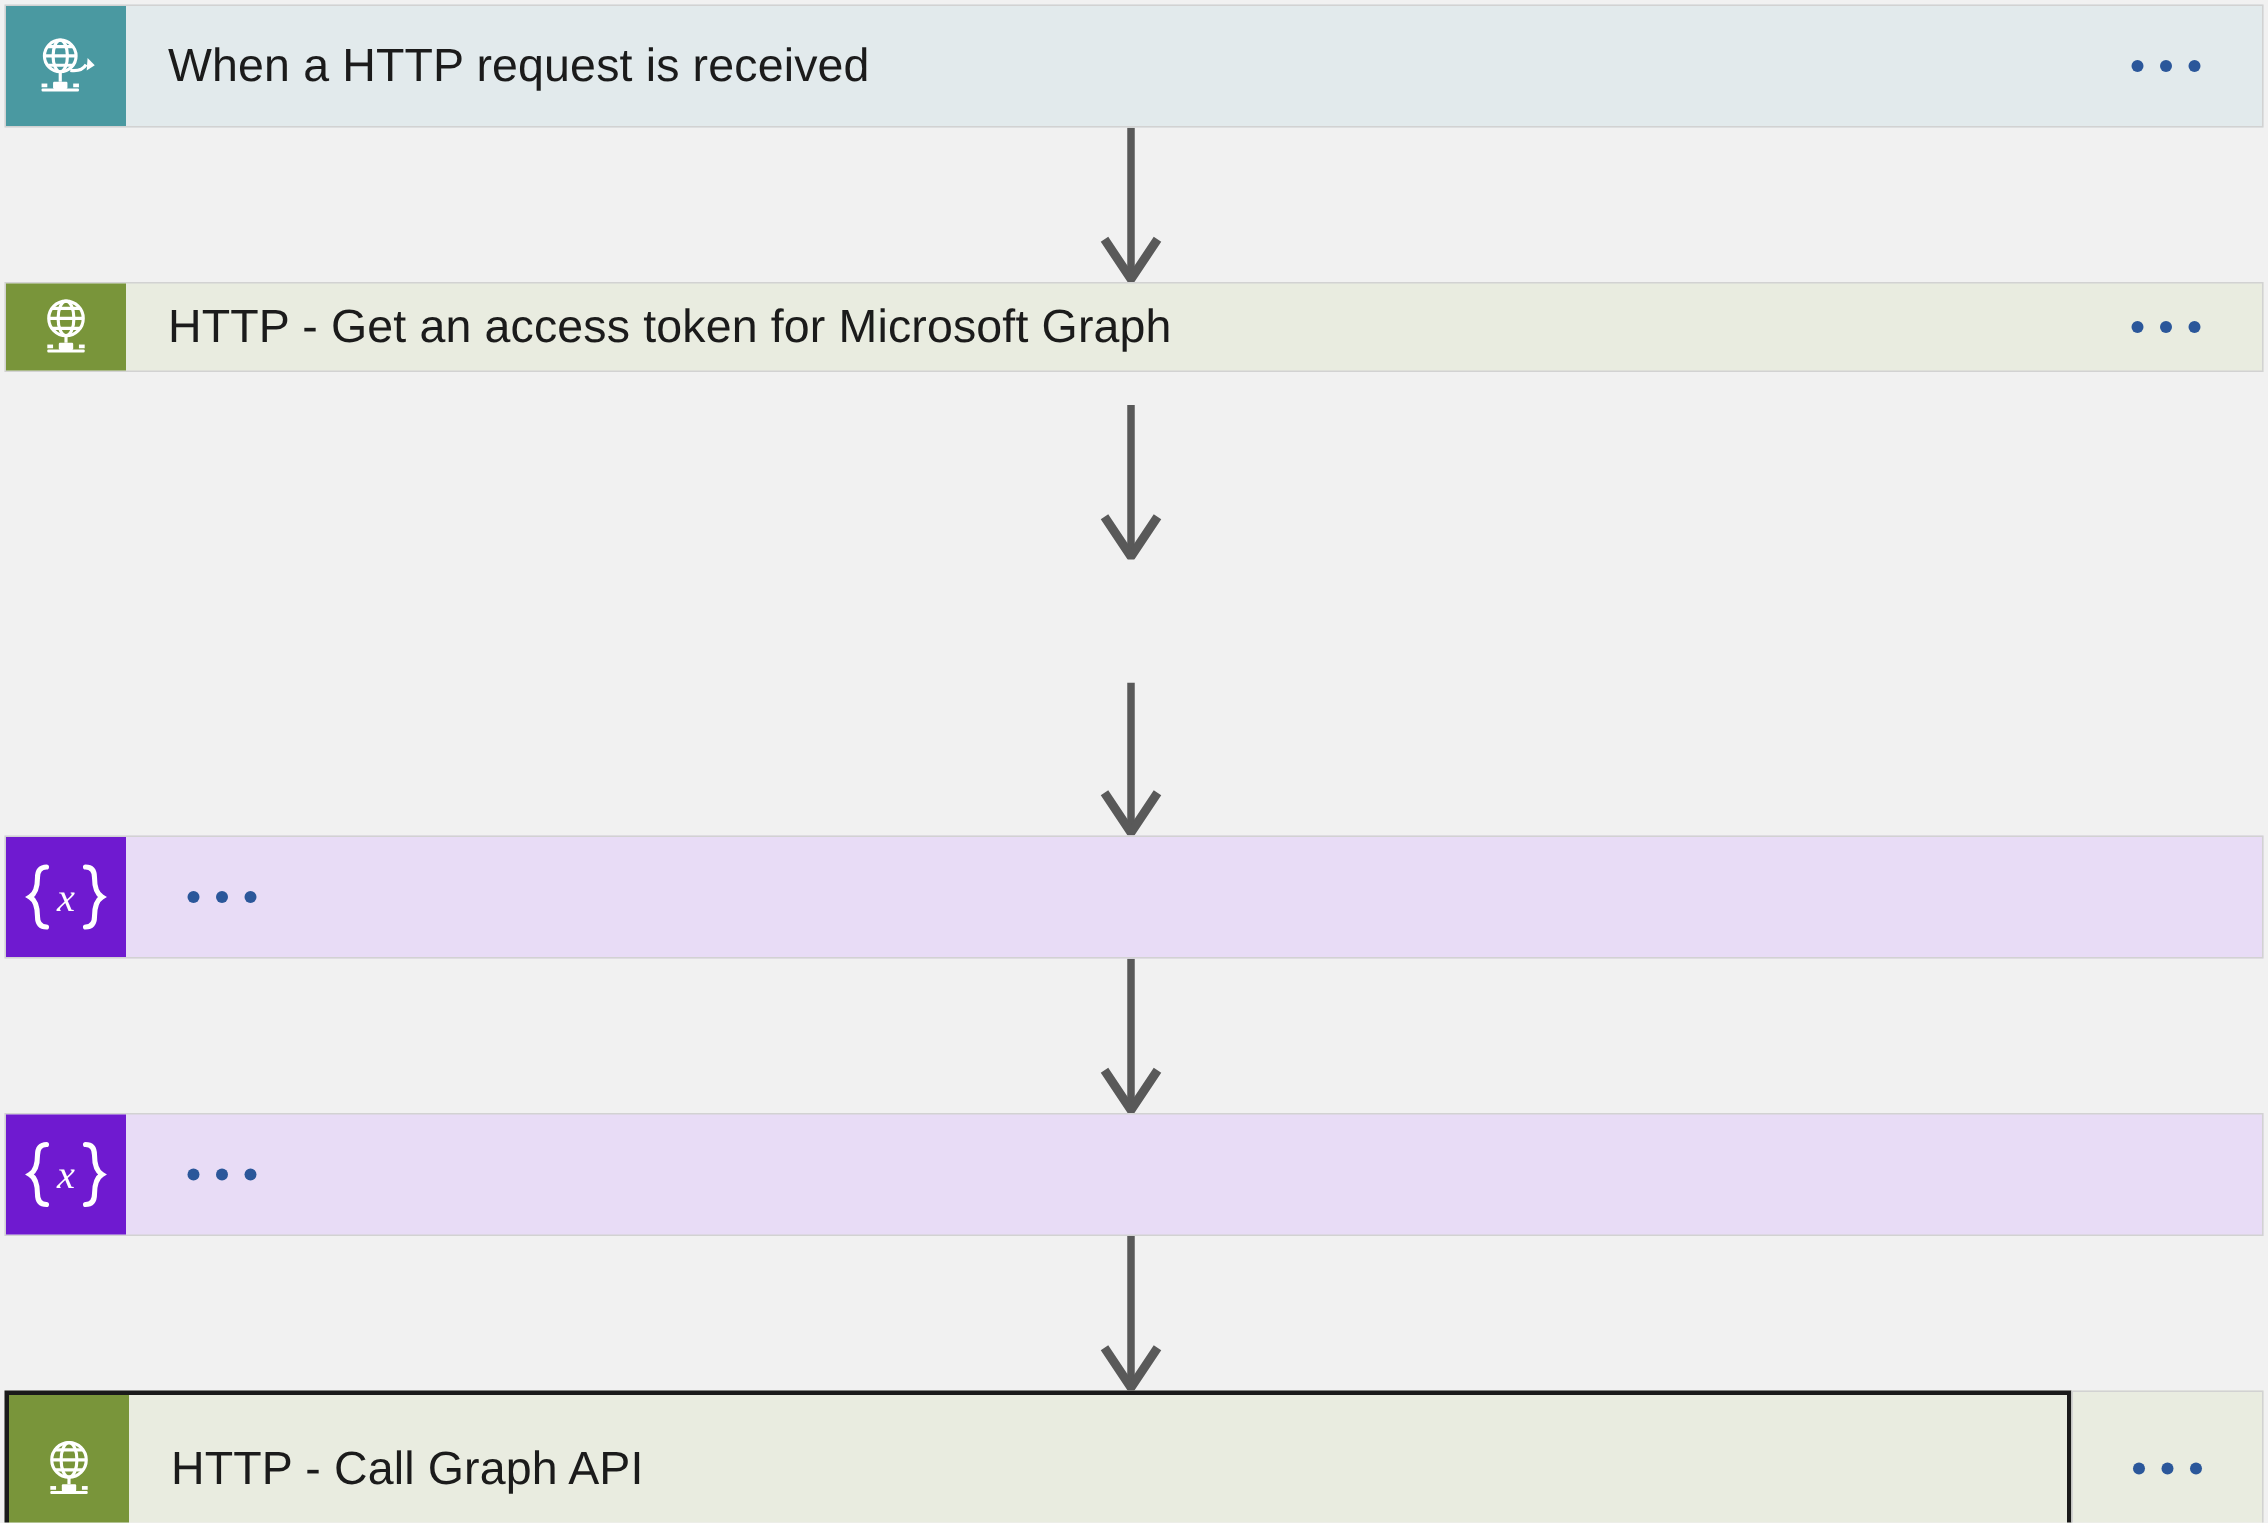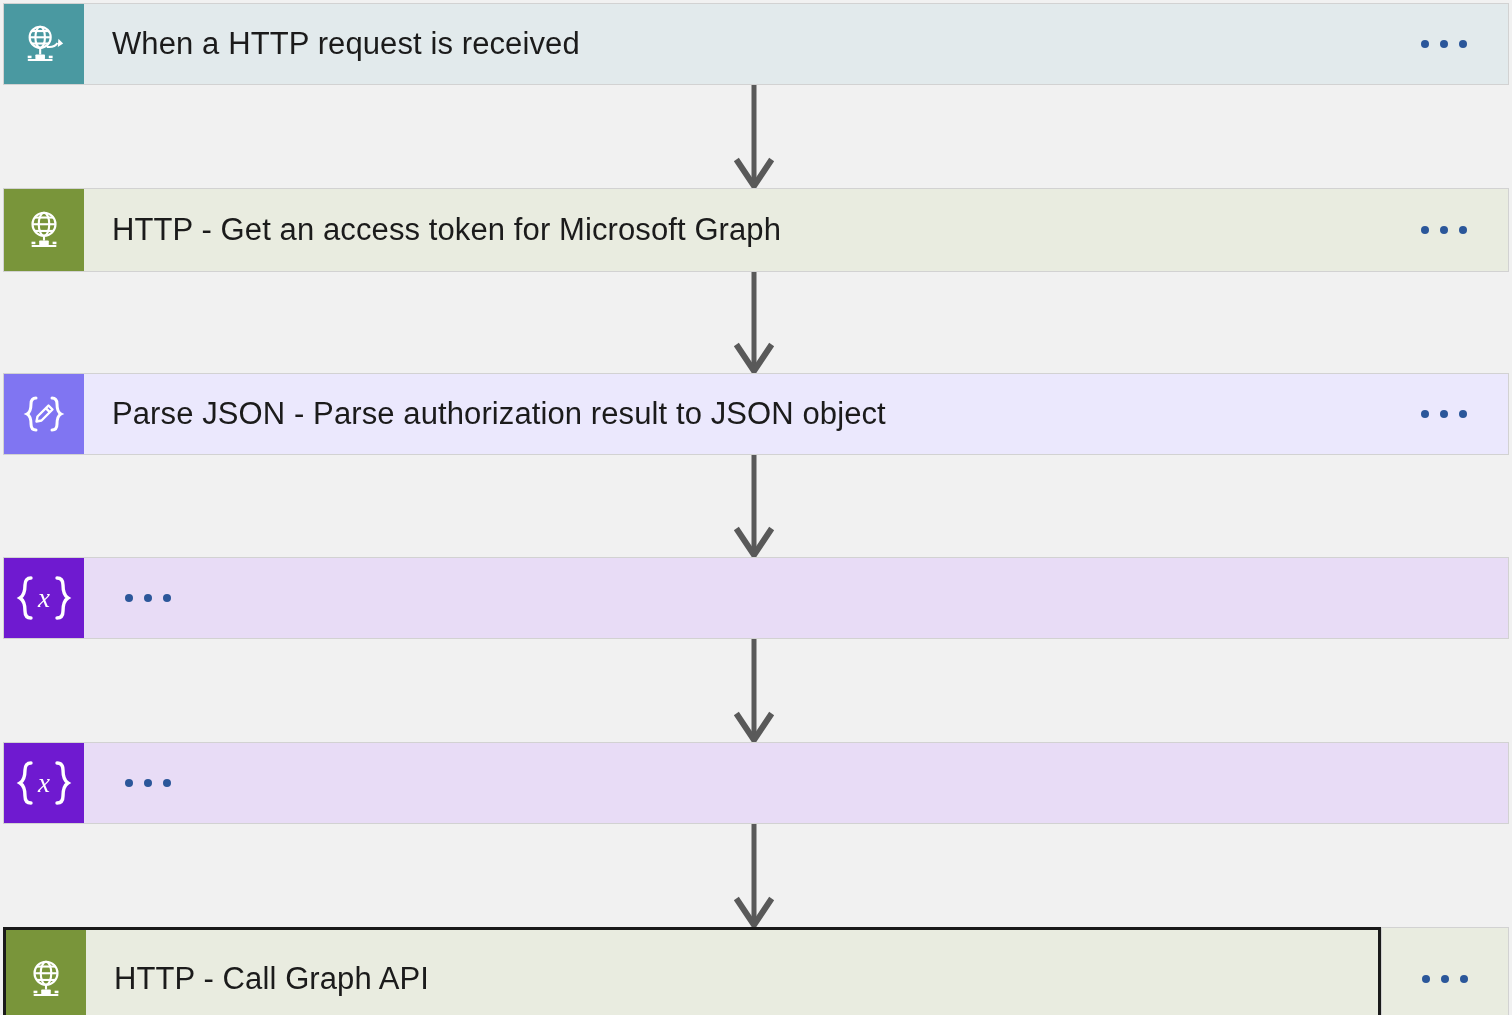--- a/index.html
+++ b/index.html
@@ -165,21 +165,21 @@
   </svg>
         </div>
         <div class="card-label">When a HTTP request is received</div>
         <div class="ellipsis-box" title="...">
           <span class="dot"></span>
           <span class="dot"></span>
           <span class="dot"></span>
         </div>
       </div>
     </div>
-    <div class="card-row t-http" style="top: 188px; height: 84px;">
+    <div class="card-row t-http" style="top: 188px; height: 60px;">
       <div class="card">
         <div class="icon-box">
   <svg width="46" height="46" viewBox="0 0 48 48">
     <g fill="none" stroke="#ffffff" stroke-width="2.2">
       <circle cx="24" cy="18" r="12"></circle>
       <ellipse cx="24" cy="18" rx="5.5" ry="12"></ellipse>
       <line x1="12" y1="18" x2="36" y2="18"></line>
       <path d="M14 11 H34"></path>
       <path d="M14 25 H34"></path>
       <line x1="24" y1="30" x2="24" y2="35"></line>
@@ -193,42 +193,20 @@
   </svg>
         </div>
         <div class="card-label">HTTP - Get an access token for Microsoft Graph</div>
         <div class="ellipsis-box" title="...">
           <span class="dot"></span>
           <span class="dot"></span>
           <span class="dot"></span>
         </div>
       </div>
     </div>
-    <div class="card-row t-parse" style="top: 373px; height: 82px;">
-      <div class="card">
-        <div class="icon-box">
-  <svg width="48" height="48" viewBox="0 0 48 48">
-    <g fill="none" stroke="#ffffff" stroke-width="3" stroke-linecap="round">
-      <path d="M16 8 q-5 0 -5 6 q0 8 -4 10 q4 2 4 10 q0 6 5 6"></path>
-      <path d="M32 8 q5 0 5 6 q0 8 4 10 q-4 2 -4 10 q0 6 -5 6"></path>
-    </g>
-    <g fill="none" stroke="#ffffff" stroke-width="2.4" stroke-linejoin="round">
-      <path d="M28.5 15.5 L32.5 19.5 L21.5 30.5 L16.5 31.5 L17.5 26.5 Z"></path>
-      <line x1="25.8" y1="18.2" x2="29.8" y2="22.2"></line>
-    </g>
-  </svg>
-        </div>
-        <div class="card-label">Parse JSON - Parse authorization result to JSON object</div>
-        <div class="ellipsis-box" title="...">
-          <span class="dot"></span>
-          <span class="dot"></span>
-          <span class="dot"></span>
-        </div>
-      </div>
-    </div>
     <div class="card-row t-variable" style="top: 557px; height: 82px;">
       <div class="card">
         <div class="icon-box">
   <svg width="56" height="50" viewBox="0 0 56 50">
     <g fill="none" stroke="#ffffff" stroke-width="3.4" stroke-linecap="round">
       <path d="M15 5 q-6 0 -6 7 q0 10 -5 13 q5 3 5 13 q0 7 6 7"></path>
       <path d="M41 5 q6 0 6 7 q0 10 5 13 q-5 3 -5 13 q0 7 -6 7"></path>
     </g>
     <text x="28" y="34" text-anchor="middle" fill="#ffffff" font-family="Liberation Serif, serif" font-size="27" font-style="italic">x</text>
   </svg>

